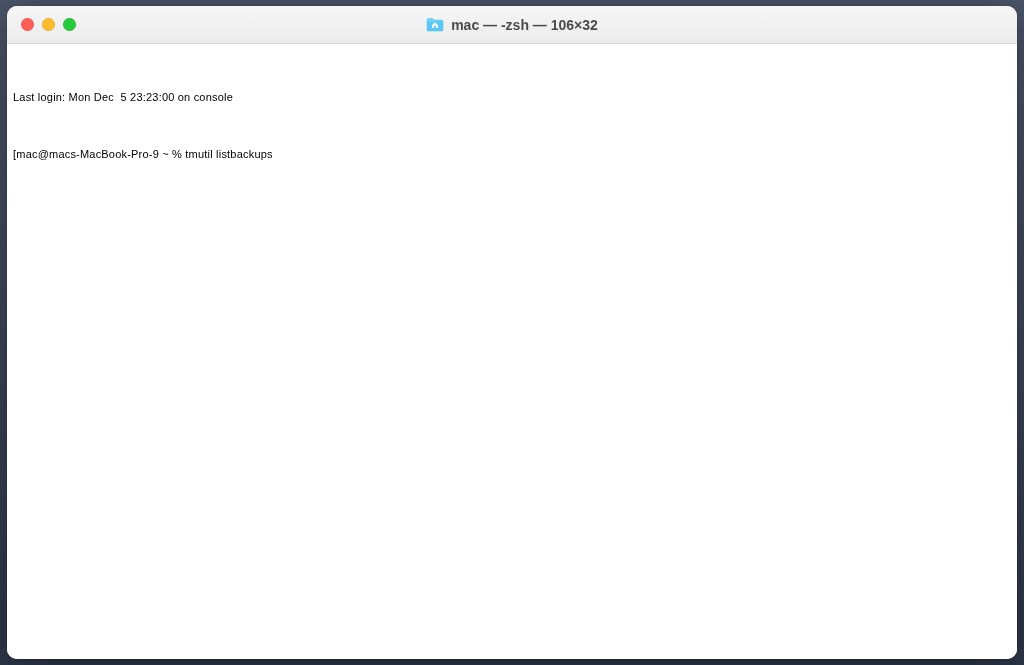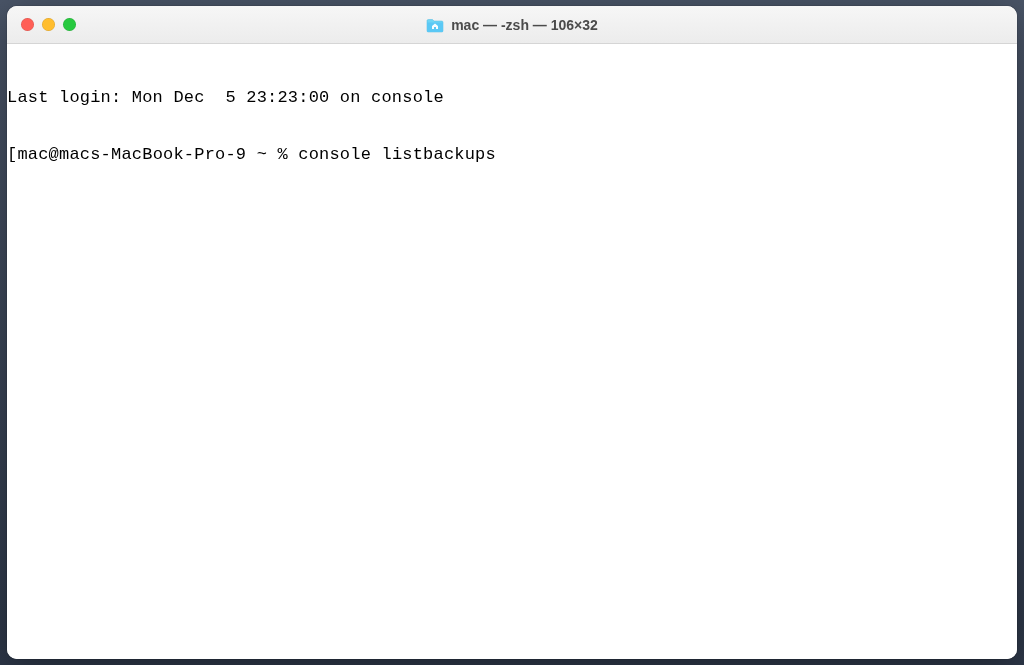--- a/index.html
+++ b/index.html
@@ -50,42 +50,42 @@
       height: 13px;
       border-radius: 50%;
       box-shadow: inset 0 0 0 0.5px rgba(0,0,0,0.15);
     }
     .traffic-light.red { background: #ff5f56; }
     .traffic-light.yellow { background: #ffbd2e; }
     .traffic-light.green { background: #27c93f; }
     .title-center {
       flex: 1;
       display: flex;
-      align-items: flex-end;
+      align-items: flex-start;
       justify-content: center;
       gap: 7px;
       color: #4b4b4b;
       font-size: 14px;
       font-weight: 600;
     }
     .folder-icon {
       width: 18px;
       height: 15px;
       position: relative;
       display: inline-block;
     }
     .folder-icon svg {
       display: block;
     }
     .terminal-body {
       flex: 1;
       background: #ffffff;
-      padding: 6px 4px 4px 0;
-      font-family: Liberation Mono, monospace;
-      font-size: 17px;
+      padding: 6px 4px 4px 6px;
+      font-family: Liberation Sans, sans-serif;
+      font-size: 11px;
       line-height: 19px;
       color: #000000;
       white-space: pre;
       overflow: hidden;
       letter-spacing: 0.2px;
     }
     .terminal-line {
       min-height: 19px;
     }
   </style>
@@ -105,15 +105,15 @@
           <path d="M1 3 C1 2 1.5 1.5 2.5 1.5 L6.5 1.5 L8 3 L15.5 3 C16.5 3 17 3.5 17 4.5 L17 12.5 C17 13.5 16.5 14 15.5 14 L2.5 14 C1.5 14 1 13.5 1 12.5 Z" fill="#6dd5f5" stroke="#4db8e0" stroke-width="0.5"></path>
           <path d="M1 4.5 L17 4.5 L17 12.5 C17 13.5 16.5 14 15.5 14 L2.5 14 C1.5 14 1 13.5 1 12.5 Z" fill="#5ac8f5"></path>
           <path d="M6 8 L9 5.5 L12 8 L12 11 L10 11 L10 9 L8 9 L8 11 L6 11 Z" fill="#ffffff" opacity="0.95"></path>
         </svg>
       </span>
       <span>mac — -zsh — 106×32</span>
     </div>
   </div>
   <div class="terminal-body">
     <div class="terminal-line"><span>Last login: Mon Dec  5 23:23:00 on console</span></div>
-    <div class="terminal-line"><span>[</span><span>mac@macs-MacBook-Pro-9 ~ % </span><span>console listbackups</span></div>
+    <div class="terminal-line"><span>[</span><span>mac@macs-MacBook-Pro-9 ~ % </span><span>tmutil listbackups</span></div>
   </div>
 </div>
 
 </body></html>

